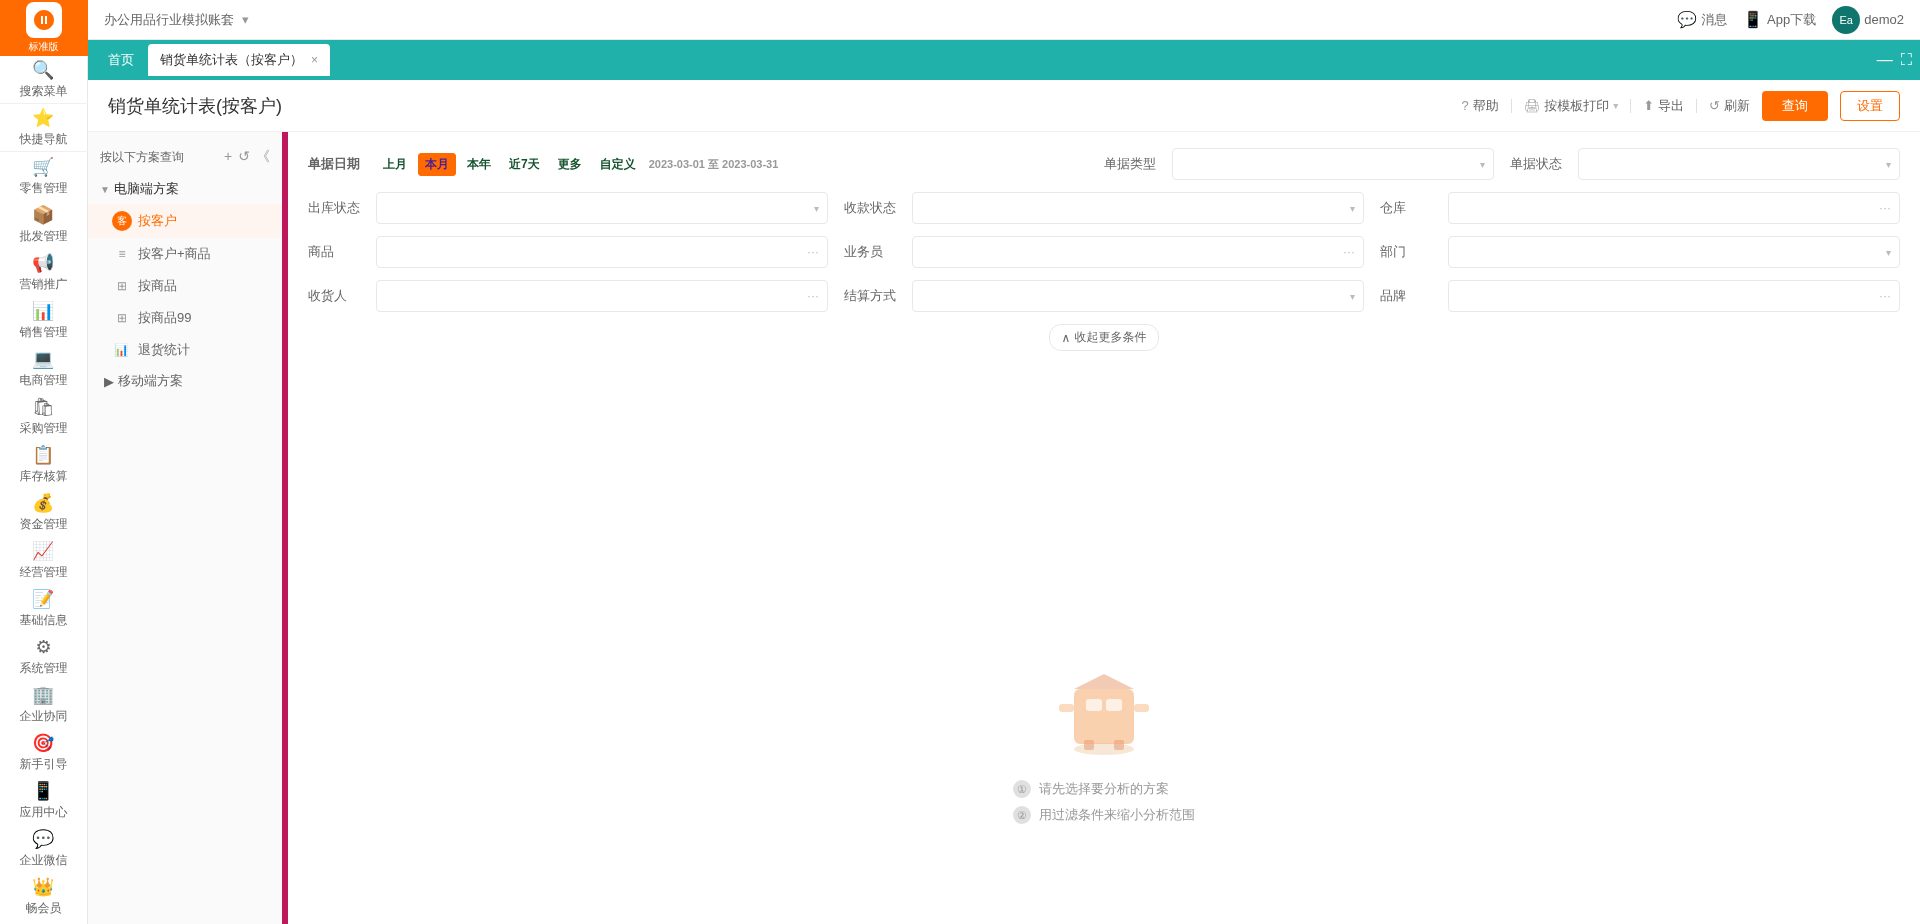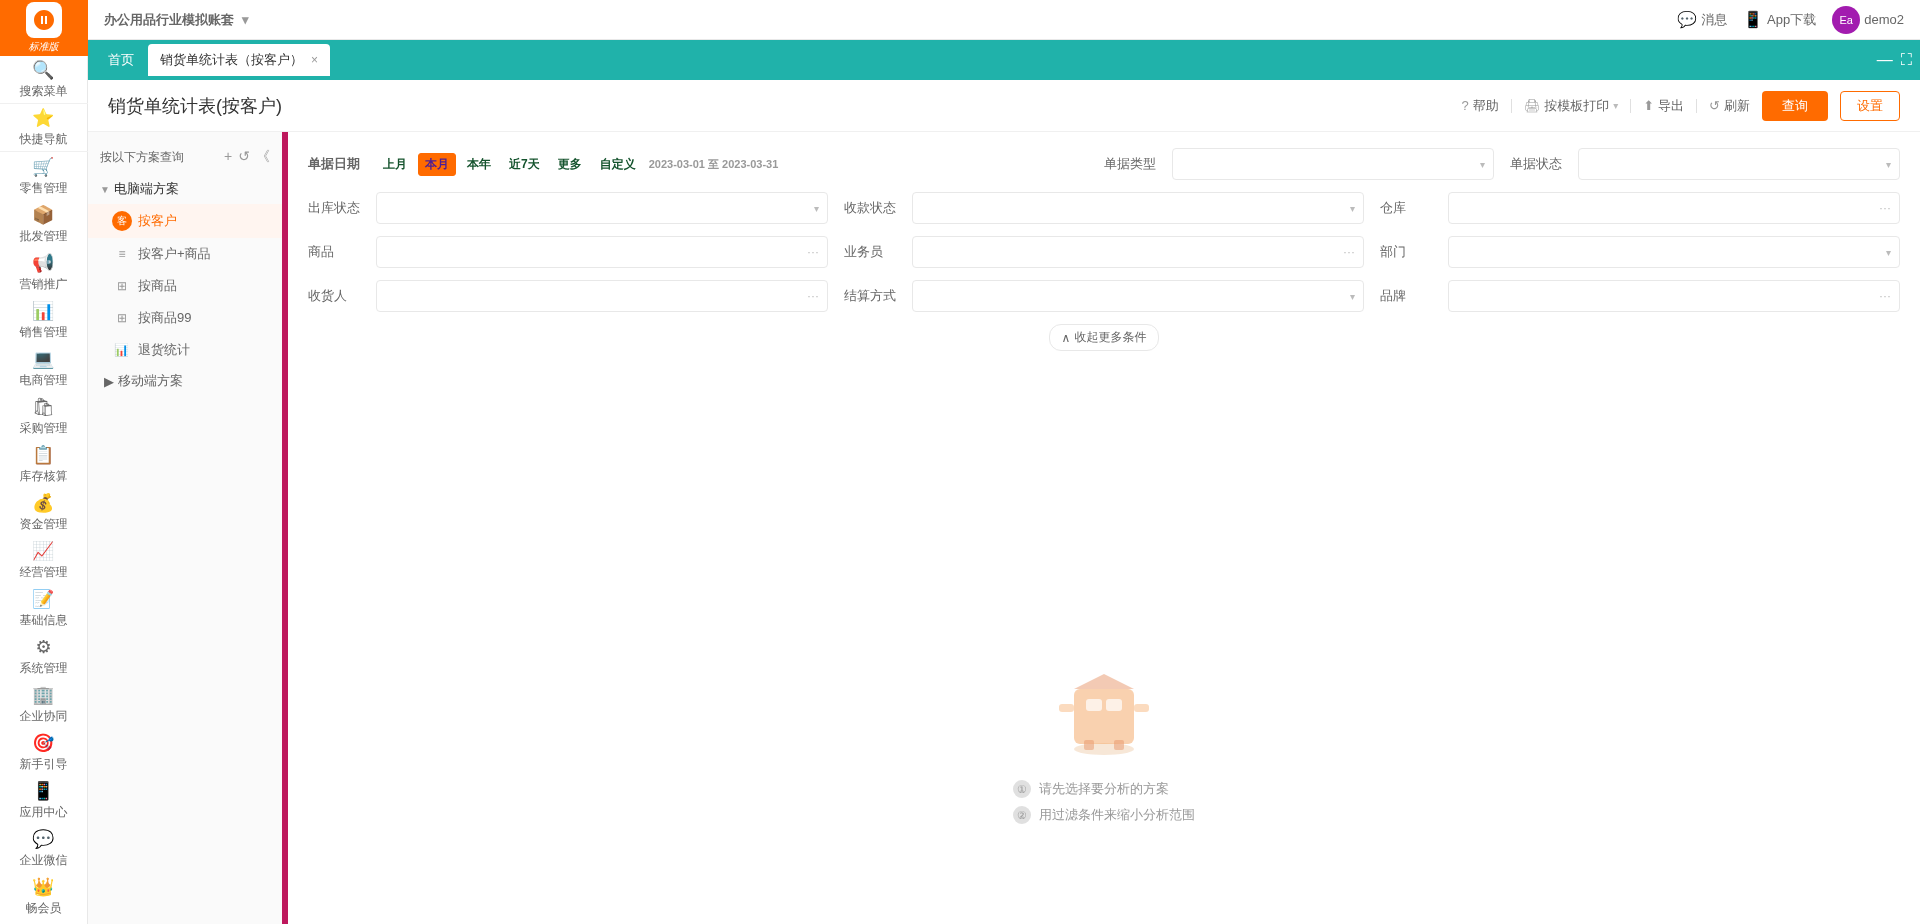--- a/index.html
+++ b/index.html
@@ -1,37 +1,37 @@
 <!DOCTYPE html>
 <html><head>
   <meta charset="utf-8">
   <style>
     * { margin: 0; padding: 0; box-sizing: border-box; }
     body { font-family: 'Microsoft YaHei', sans-serif; font-size: 13px; background: #f5f5f5; color: #333; width: 1920px; height: 924px; overflow: hidden; display: flex; }
 
     
     .sidebar { width: 88px; background: #fff; height: 924px; display: flex; flex-direction: column; align-items: center; border-right: 1px solid #e8e8e8; flex-shrink: 0; }
-    .sidebar-logo { width: 88px; height: 56px; background: #ff6b00; display: flex; flex-direction: column; align-items: center; justify-content: center; font-style: italic; }
+    .sidebar-logo { width: 88px; height: 56px; background: #ff6b00; display: flex; flex-direction: column; align-items: center; justify-content: center; }
     .sidebar-logo-icon { width: 36px; height: 36px; background: #fff; border-radius: 8px; display: flex; align-items: center; justify-content: center; }
     .sidebar-logo-icon svg { width: 24px; height: 24px; }
     .sidebar-label { color: #fff; font-size: 10px; margin-top: 2px; }
     .sidebar-item { width: 88px; height: 48px; display: flex; flex-direction: column; align-items: center; justify-content: center; cursor: pointer; color: #666; font-size: 12px; }
     .sidebar-item-icon { font-size: 18px; margin-bottom: 2px; }
     .search-menu { width: 88px; height: 48px; display: flex; flex-direction: column; align-items: center; justify-content: center; cursor: pointer; color: #666; font-size: 12px; border-bottom: 1px solid #f0f0f0; }
     .quick-nav { width: 88px; height: 48px; display: flex; flex-direction: column; align-items: center; justify-content: center; cursor: pointer; color: #666; font-size: 12px; border-bottom: 1px solid #f0f0f0; }
 
     
     .main-area { flex: 1; display: flex; flex-direction: column; height: 924px; }
 
     
     .top-header { height: 40px; background: #fff; display: flex; align-items: center; justify-content: space-between; padding: 0 16px; border-bottom: 1px solid #e8e8e8; flex-shrink: 0; }
-    .header-left { display: flex; align-items: center; gap: 8px; color: #666; font-size: 13px; font-weight: bold; }
+    .header-left { display: flex; align-items: center; gap: 8px; color: #666; font-size: 13px; }
     .header-right { display: flex; align-items: center; gap: 16px; color: #666; font-size: 13px; }
     .header-right-item { display: flex; align-items: center; gap: 4px; cursor: pointer; }
-    .avatar { width: 28px; height: 28px; border-radius: 50%; background: #a21caf; display: flex; align-items: center; justify-content: center; color: #fff; font-size: 11px; }
+    .avatar { width: 28px; height: 28px; border-radius: 50%; background: #0f766e; display: flex; align-items: center; justify-content: center; color: #fff; font-size: 11px; }
 
     
     .tab-bar { height: 40px; background: #20b2aa; display: flex; align-items: center; flex-shrink: 0; padding: 0 8px; justify-content: flex-end; }
     .tab { height: 32px; display: flex; align-items: center; padding: 0 12px; cursor: pointer; font-size: 13px; border-radius: 4px 4px 0 0; margin-right: 2px; }
     .tab.home { color: #fff; background: transparent; }
     .tab.active { background: #fff; color: #333; }
     .tab-close { margin-left: 8px; cursor: pointer; color: #999; font-size: 12px; }
     .tab-bar-right { margin-left: auto; display: flex; align-items: center; gap: 8px; }
     .tab-bar-btn { color: #fff; cursor: pointer; font-size: 16px; }
 

